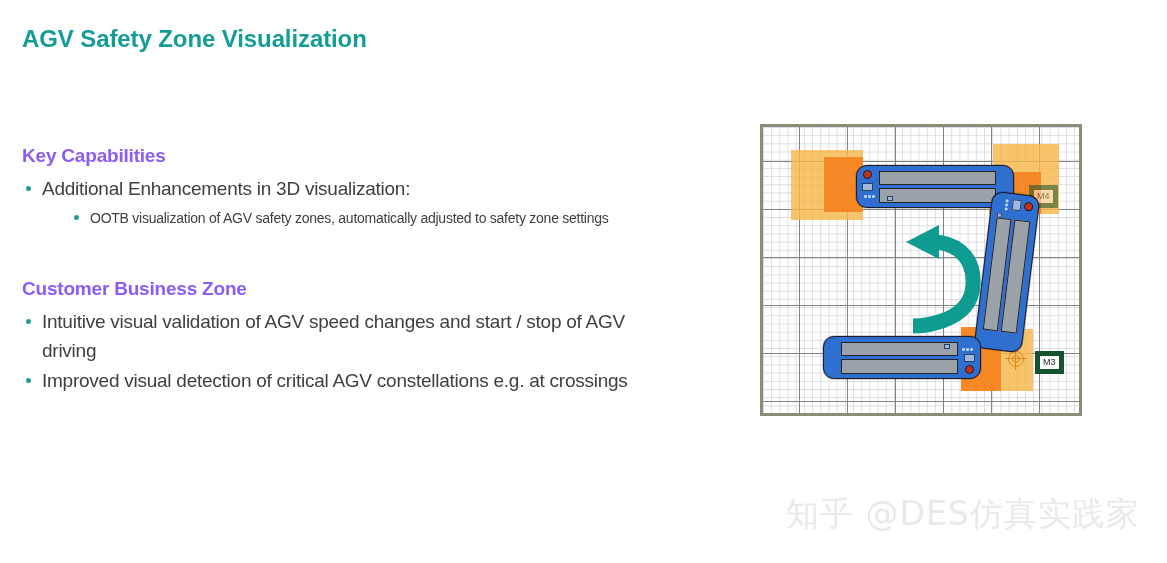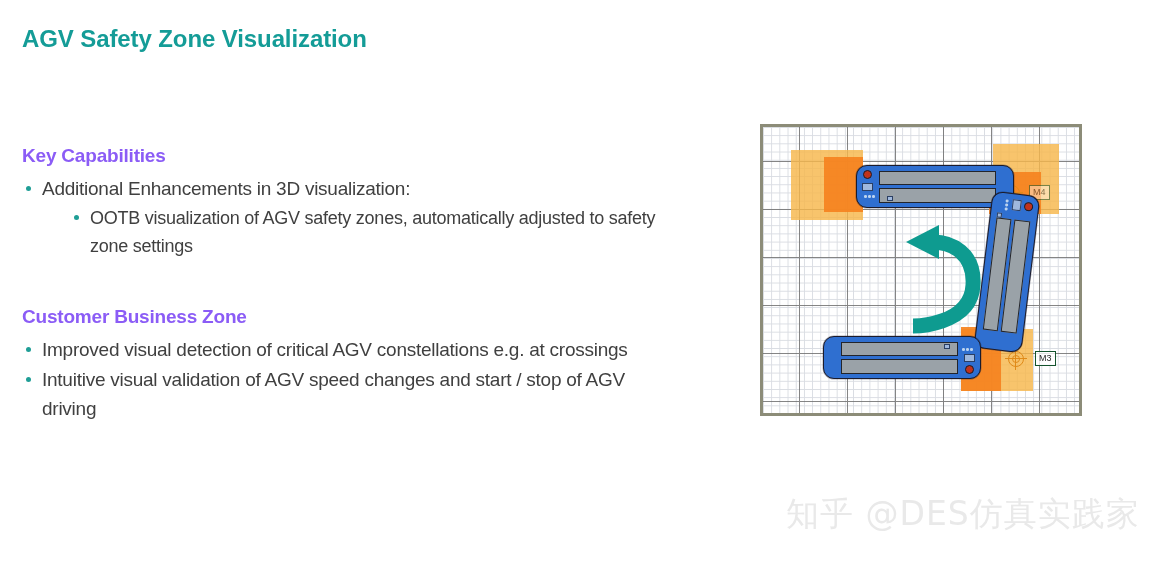--- a/index.html
+++ b/index.html
@@ -36,21 +36,21 @@
     line-height: 29px;
     margin-bottom: 1px;
     letter-spacing: -0.25px;
   }
   li.bullet > .dot {
     position: absolute; left: 4px; top: 12px;
     width: 5px; height: 5px; border-radius: 50%;
     background: #1f9e96;
   }
   ul.sub-bullets { list-style: none; margin-left: 28px; margin-top: 1px; }
-  ul.sub-bullets li.bullet { font-size: 18px; line-height: 28px; }
+  ul.sub-bullets li.bullet { font-size: 14px; line-height: 28px; }
   ul.sub-bullets li.bullet > .dot { top: 11px; width: 5px; height: 5px; }
 
   .gap-block { height: 38px; }
 
   
   .sim-wrap {
     position: absolute; left: 760px; top: 124px;
     width: 322px; height: 292px;
     border: 3px solid #8c8c78;
     background: #ffffff;
@@ -123,21 +123,21 @@
     background: #e08a18;
   }
   .station .cross-v {
     position: absolute; left: 7px; top: -3px; width: 1.4px; height: 22px;
     background: #e08a18;
   }
   .station-label {
     position: absolute;
     font-size: 9px; color: #2a2a2a;
     background: rgba(255,255,255,.78);
-    border: 1px solid #14532d;
+    border: 5px solid #14532d;
     padding: 0px 3px 1px 3px;
     line-height: 12px;
     white-space: nowrap;
     font-family: "Liberation Sans", sans-serif;
   }
 
   
   .rot-arrow { position: absolute; left: 130px; top: 98px; }
 
   
@@ -174,25 +174,25 @@
       </ul>
     </div>
 
     <div class="gap-block"></div>
 
     <div class="section">
       <div class="section-heading">Customer Business Zone</div>
       <ul class="bullets">
         <li class="bullet">
           <span class="dot"></span>
-          <span>Improved visual detection of critical AGV constellations e.g. at crossings</span>
+          <span>Intuitive visual validation of  AGV speed changes and start / stop of AGV driving</span>
         </li>
         <li class="bullet">
           <span class="dot"></span>
-          <span>Intuitive visual validation of  AGV speed changes and start / stop of AGV driving</span>
+          <span>Improved visual detection of critical AGV constellations e.g. at crossings</span>
         </li>
       </ul>
     </div>
 
   </div>
 
   <div class="sim-wrap">
     <div class="sim-inner">
 
       <div class="grid-fine"></div>

